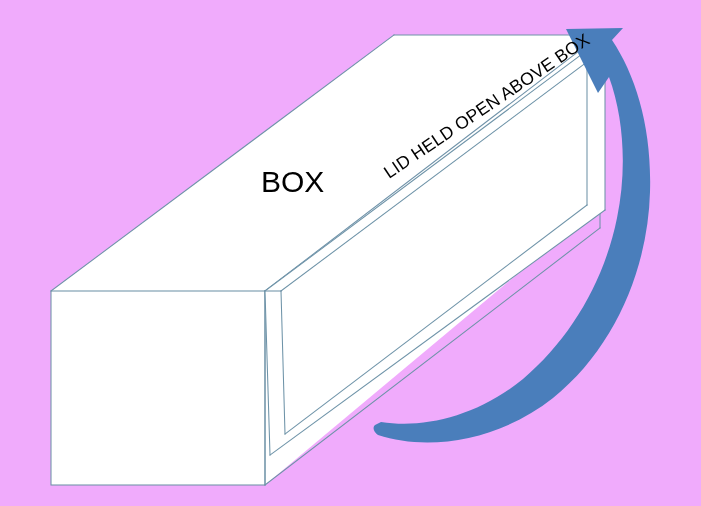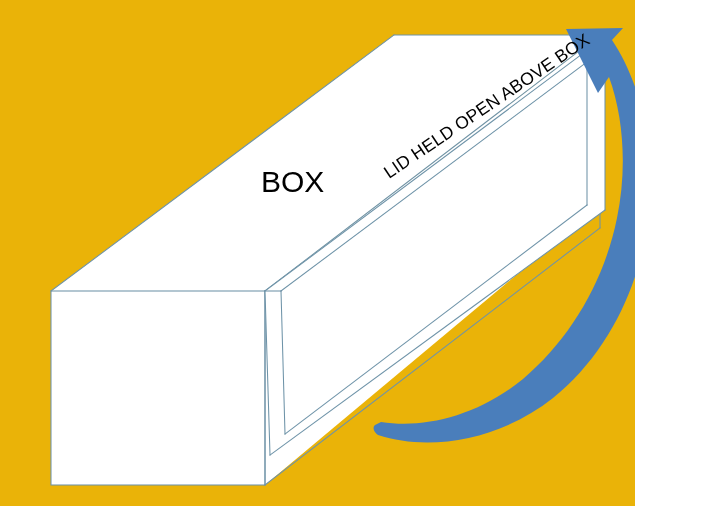--- a/index.html
+++ b/index.html
@@ -6,23 +6,23 @@
   html, body {
     margin: 0;
     padding: 0;
     background: #ffffff;
   }
   body {
     font-family: "Liberation Sans", sans-serif;
   }
   #diagram-root {
     position: relative;
-    width: 635px;
+    width: 701px;
     height: 506px;
-    background: #eab308;
+    background: #f0abfc;
     overflow: hidden;
   }
   #diagram-svg {
     position: absolute;
     top: 0;
     left: 0;
     width: 701px;
     height: 506px;
     display: block;
   }

